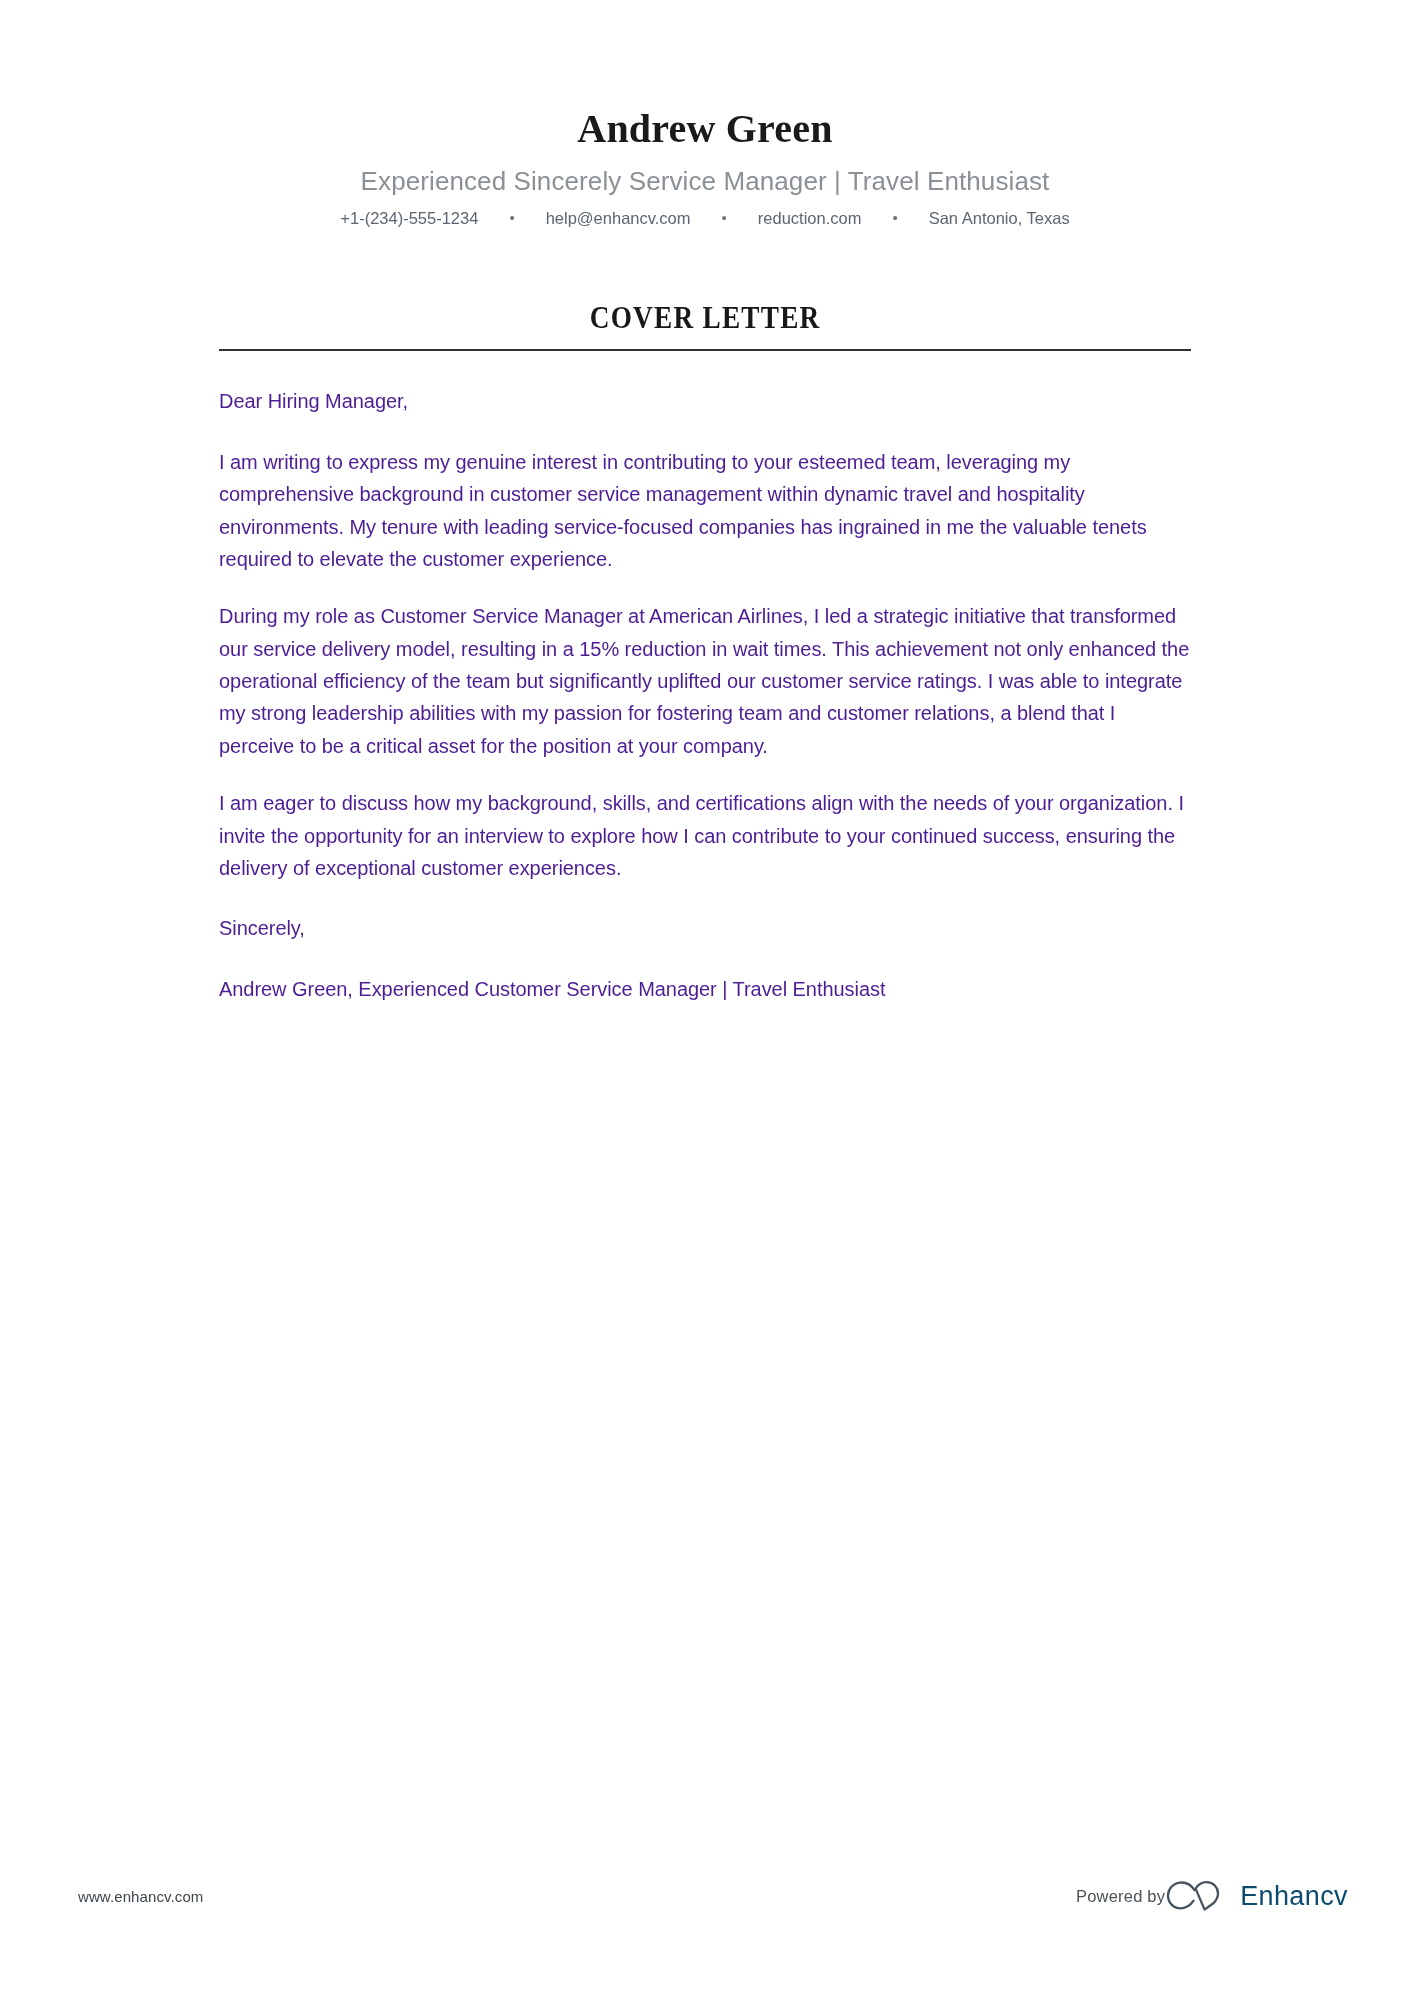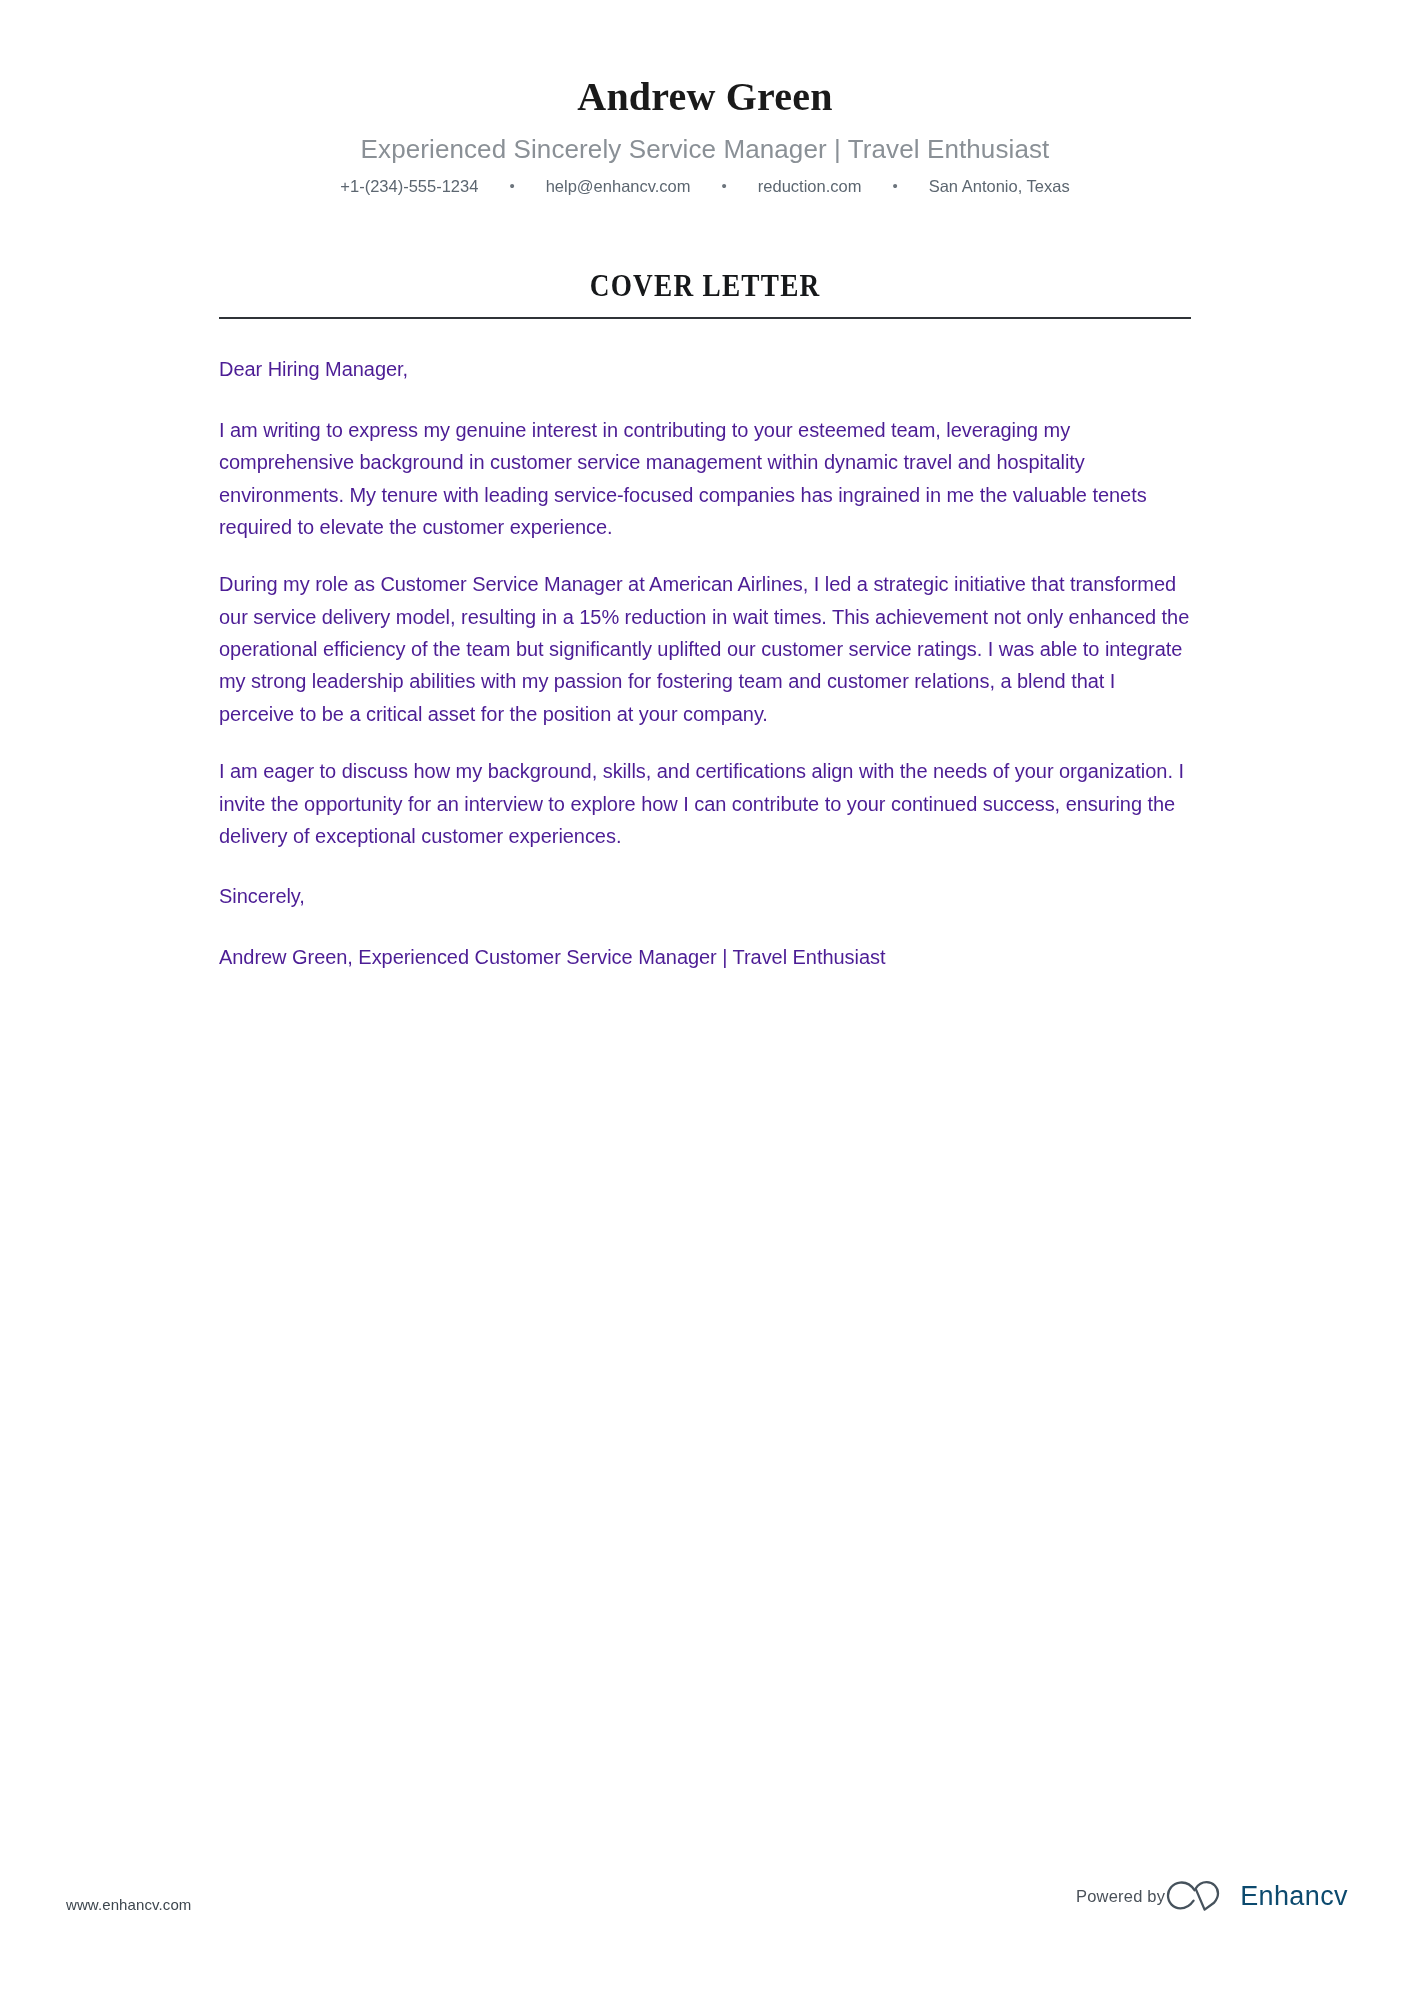--- a/index.html
+++ b/index.html
@@ -18,21 +18,21 @@
   .page {
     width: 1410px;
     height: 1995px;
     position: relative;
     background: #ffffff;
     box-sizing: border-box;
   }
 
   
   .header {
-    padding-top: 74px;
+    padding-top: 106px;
     text-align: center;
   }
 
   .candidate-name {
     font-family: "Liberation Serif", "DejaVu Serif", serif;
     font-weight: bold;
     font-size: 40px;
     line-height: 1.15;
     color: #1a1a1a;
     letter-spacing: 0.2px;
@@ -121,27 +121,27 @@
   .letter-body p.closing {
     margin-bottom: 28px;
   }
   .letter-body p.signature {
     margin-bottom: 0;
   }
 
   
   .footer {
     position: absolute;
-    left: 4px;
+    left: 16px;
     right: 0;
     bottom: 82px;
     padding: 0 62px;
     box-sizing: border-box;
     display: flex;
-    align-items: flex-end;
+    align-items: center;
     justify-content: space-between;
   }
 
   .footer-url {
     font-size: 15px;
     color: #3d464e;
     letter-spacing: 0.1px;
   }
 
   .footer-brand {

